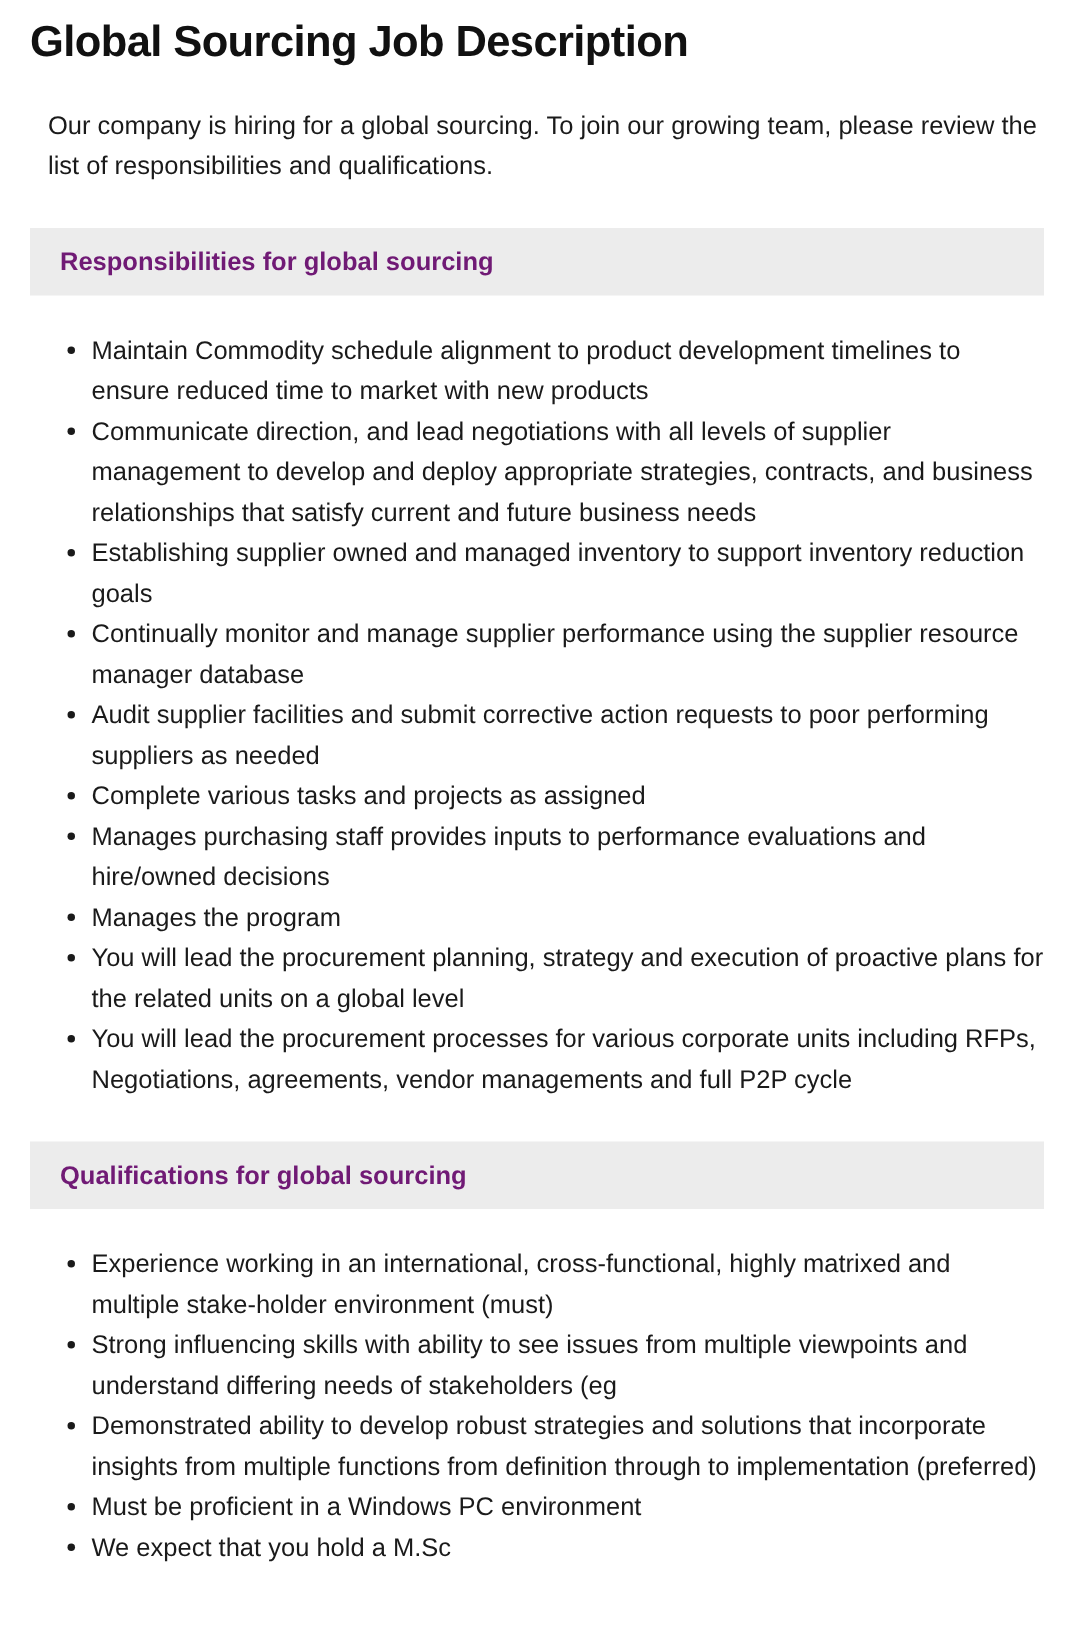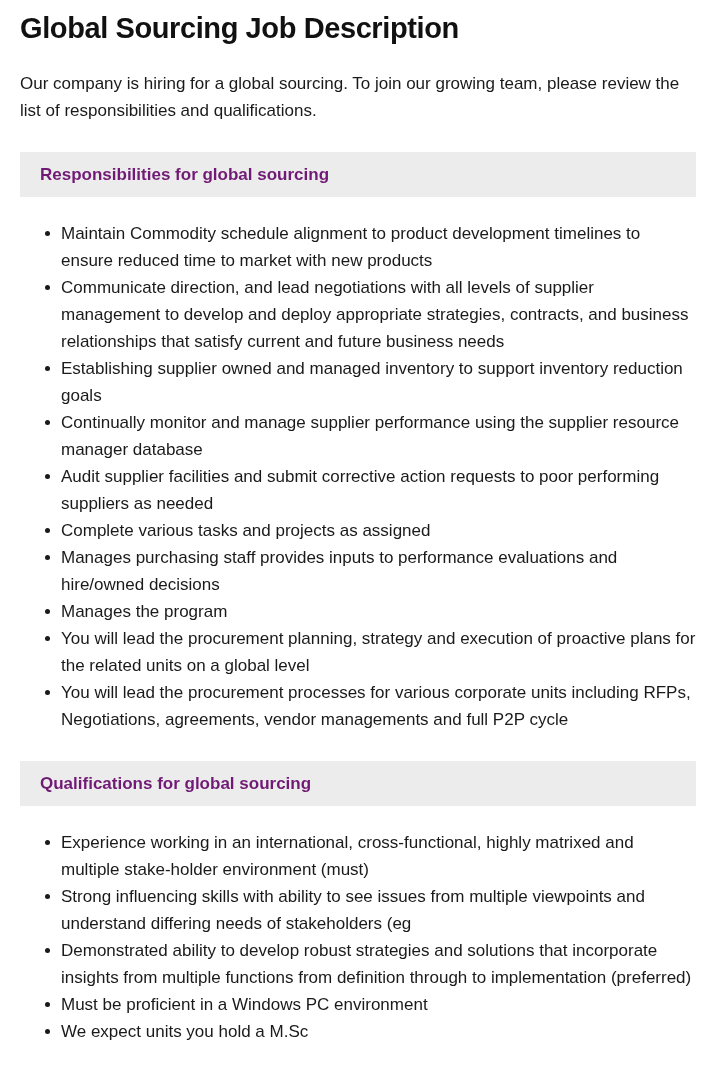--- a/index.html
+++ b/index.html
@@ -20,21 +20,21 @@
   .page-title {
     font-size: 29px;
     font-weight: 700;
     letter-spacing: -0.4px;
     text-align: left;
     margin: 4px 0 0 0;
     line-height: 36px;
     color: #111111;
   }
   .intro {
-    margin: 24px 0 0 0;
+    margin: 24px 0 0 12px;
     font-size: 17px;
     line-height: 27px;
   }
   .section-heading {
     margin-top: 28px;
     background: #ececec;
     font-size: 17px;
     font-weight: 700;
     line-height: 21px;
     padding: 12px 20px;
@@ -87,17 +87,17 @@
       </ul>
   </div>
 
   <div>
     <div class="section-heading">Qualifications for global sourcing</div>
     <ul class="bullet-list">
         <li>Experience working in an international, cross-functional, highly matrixed and multiple stake-holder environment (must)</li>
         <li>Strong influencing skills with ability to see issues from multiple viewpoints and understand differing needs of stakeholders (eg</li>
         <li>Demonstrated ability to develop robust strategies and solutions that incorporate insights from multiple functions from definition through to implementation (preferred)</li>
         <li>Must be proficient in a Windows PC environment</li>
-        <li>We expect units you hold a M.Sc</li>
+        <li>We expect that you hold a M.Sc</li>
       </ul>
   </div>
 
 </div>
 
 </body></html>

